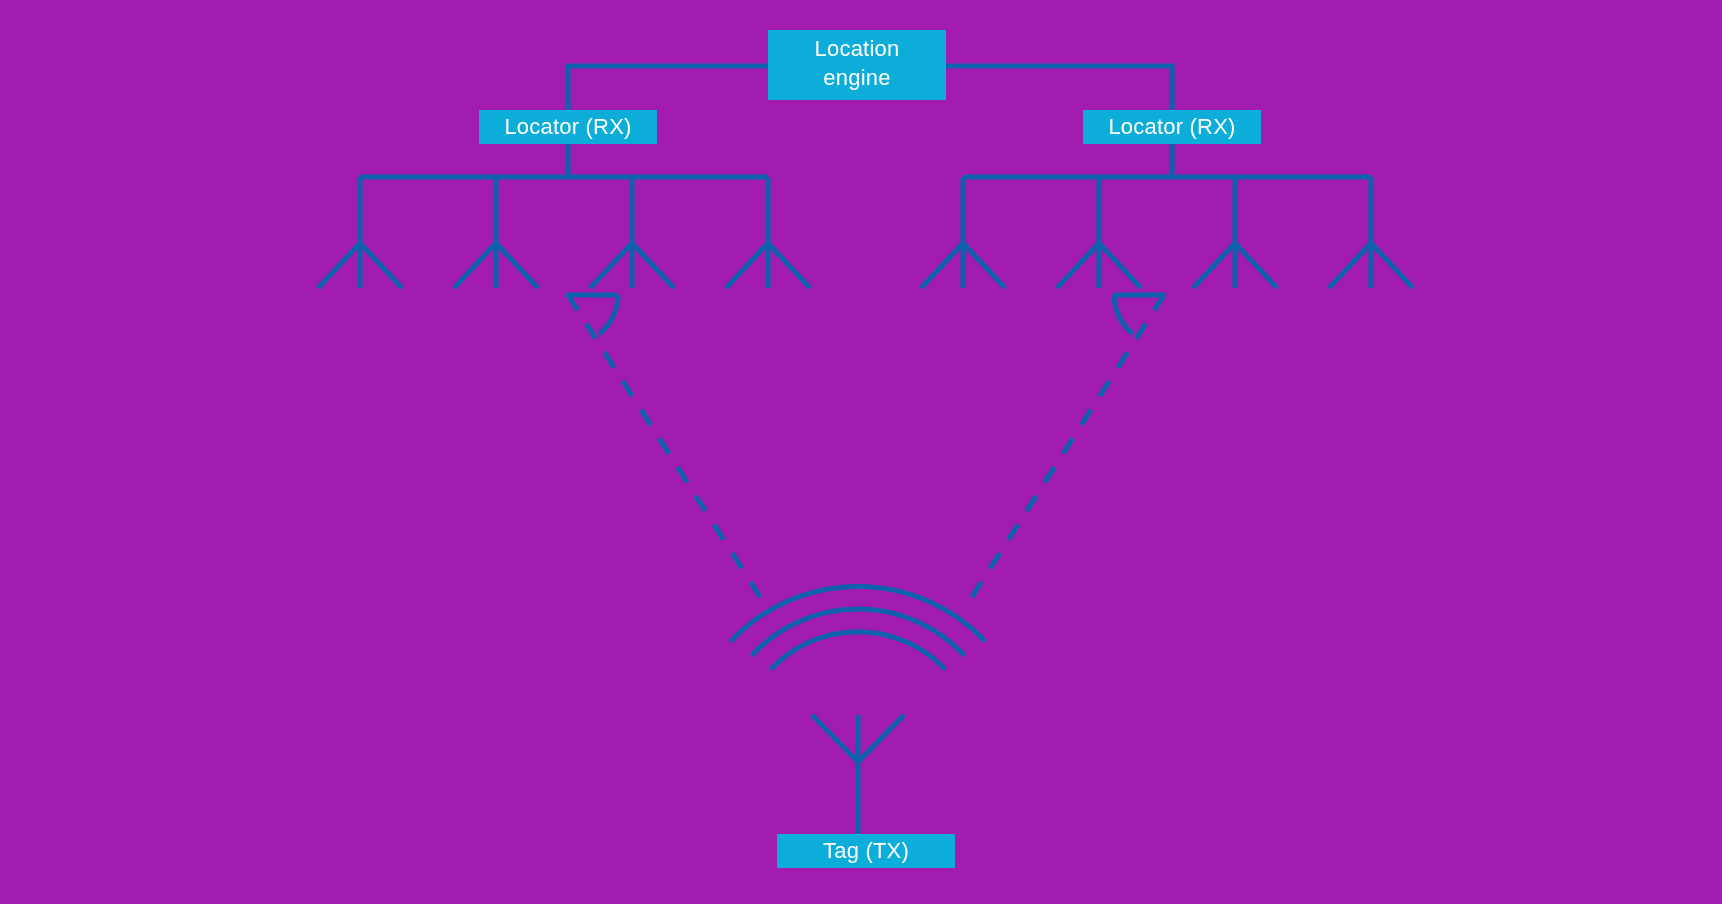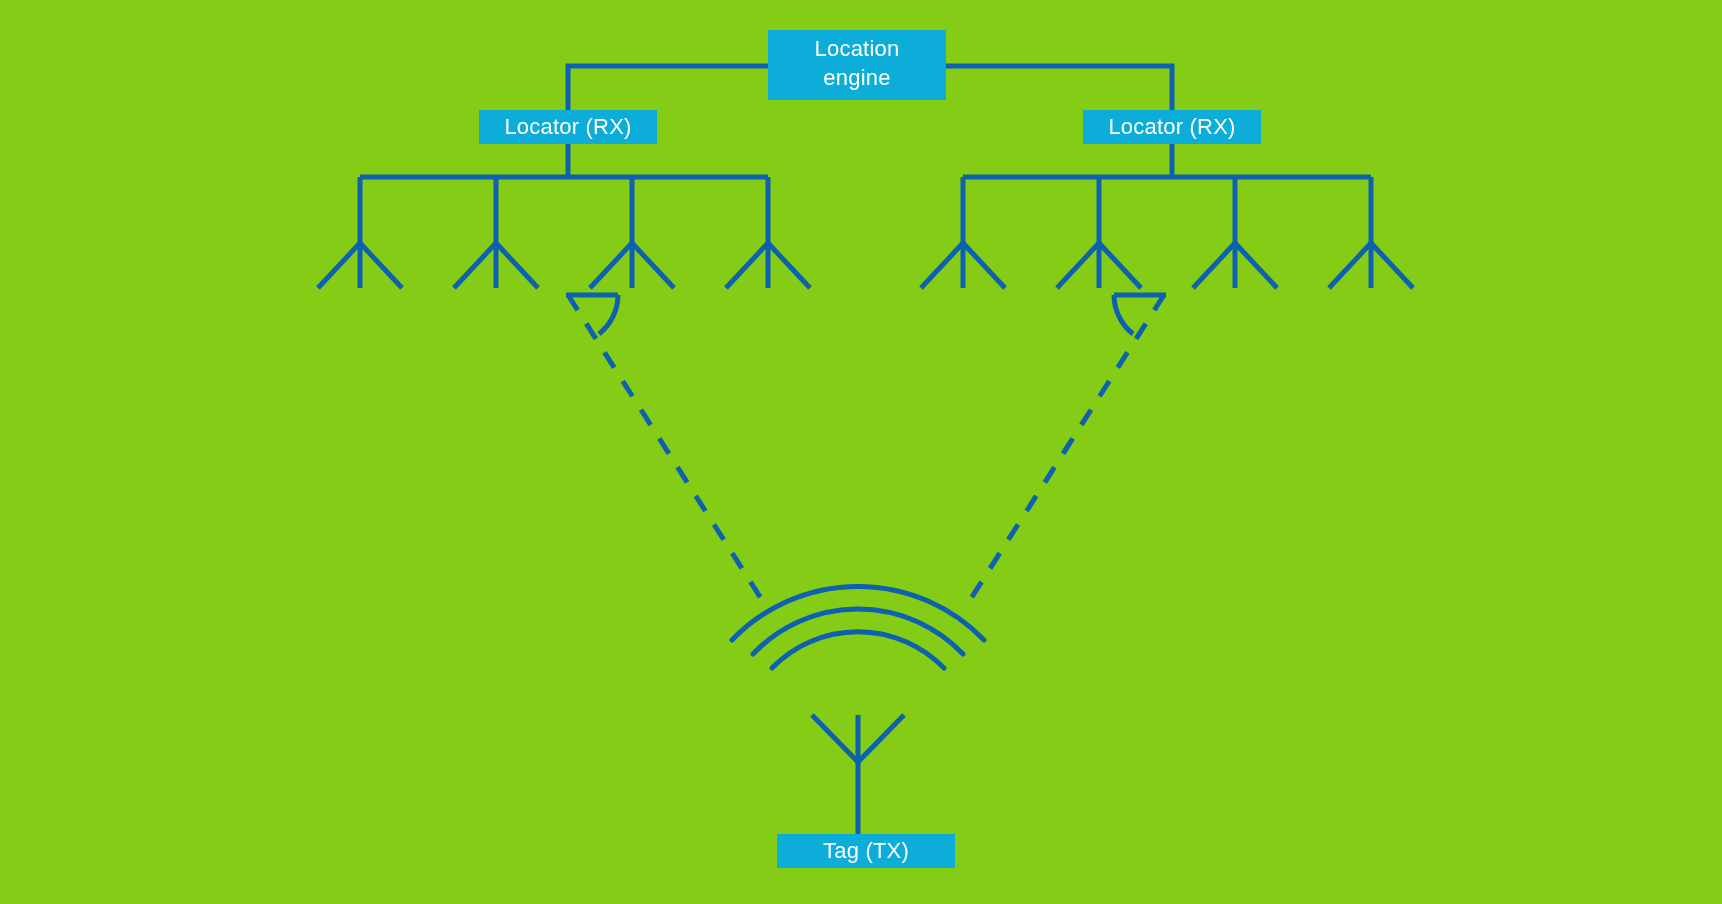--- a/index.html
+++ b/index.html
@@ -10,21 +10,21 @@
   body {
     width: 1722px;
     height: 904px;
     overflow: hidden;
     font-family: "Liberation Sans", sans-serif;
   }
   #diagram-root {
     position: relative;
     width: 1722px;
     height: 904px;
-    background: #84cc16;
+    background: #a21caf;
   }
   svg.diagram-canvas {
     display: block;
     width: 1722px;
     height: 904px;
   }
   .wire {
     fill: none;
     stroke: #0d61ae;
     stroke-width: 5;

